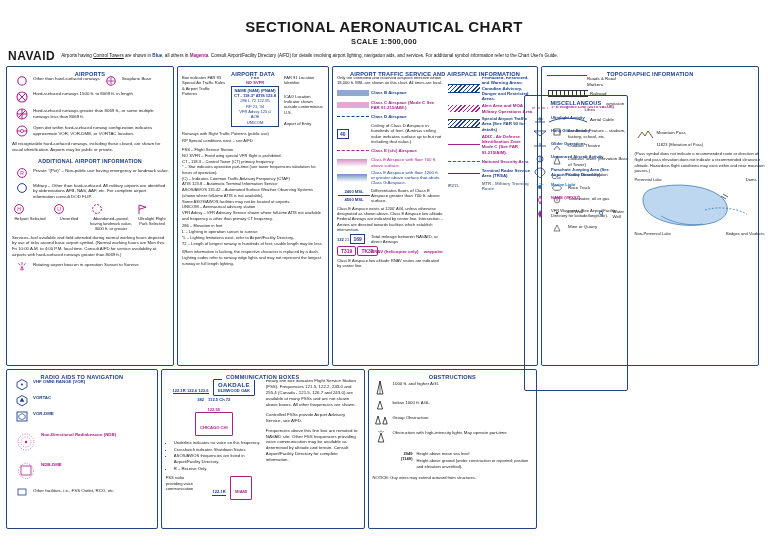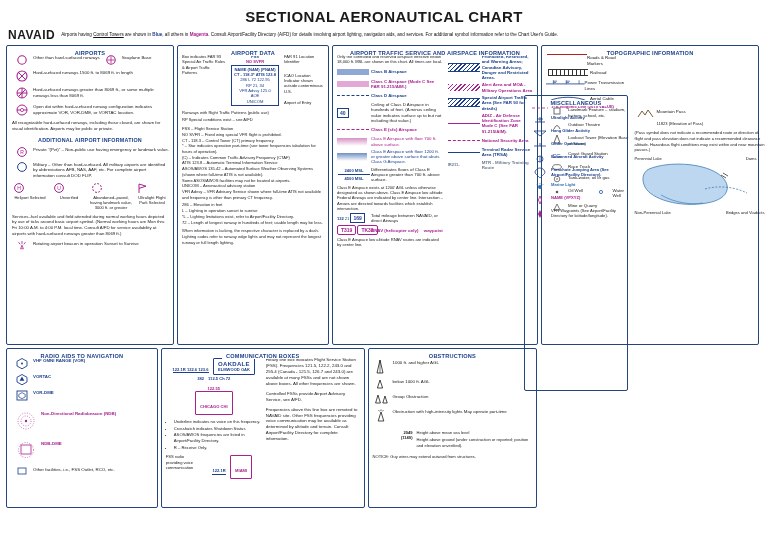--- a/index.html
+++ b/index.html
@@ -1,20 +1,20 @@
 <!DOCTYPE html>
 <html><head>
 <meta charset="utf-8">
 <style>
   html,body{margin:0;padding:0;background:#ffffff;}
   body{width:768px;height:547px;overflow:hidden;font-family:"Liberation Sans",sans-serif;color:#1a1a1a;}
   .page{position:relative;width:768px;height:547px;box-sizing:border-box;padding:4px 6px 4px 6px;}
 
   
-  .title{text-align:center;font-size:15px;font-weight:bold;letter-spacing:.4px;margin-top:4px;}
+  .title{text-align:center;font-size:15px;font-weight:bold;letter-spacing:.4px;margin-top:14px;}
   .scale{text-align:center;font-size:7.5px;font-weight:bold;margin-top:2px;letter-spacing:.3px;}
   .legendrow{display:flex;align-items:flex-start;margin-top:3px;padding:0 2px;}
   .legendword{font-size:12px;font-weight:bold;letter-spacing:.5px;margin-right:6px;white-space:nowrap;}
   .legendtext{font-size:4.6px;line-height:1.35;padding-top:4px;color:#111;}
   .legendtext .blue{color:#1b3f8b;font-weight:bold;}
   .legendtext .mag{color:#a8218e;font-weight:bold;}
   .legendtext u{text-decoration:underline;}
 
   
   .cols{display:flex;gap:3px;margin-top:3px;height:300px;}
@@ -71,20 +71,21 @@
 
   .obsico{width:20px;min-width:20px;text-align:center;}
   svg{display:block;}
 </style>
 </head>
 <body>
 
 <div class="page">
 
   <div class="title">SECTIONAL AERONAUTICAL CHART</div>
+  <div class="scale">SCALE 1:500,000</div>
 
   <div class="legendrow">
     <div class="legendword">NAVAID</div>
     <div class="legendtext">
       <span>Airports having </span><u>Control Towers</u><span> are shown in </span><span class="blue">Blue</span><span>, all others in </span><span class="mag">Magenta</span><span>. Consult Airport/Facility Directory (A/FD) for details involving airport lighting, navigation aids, and services. For additional symbol information refer to the Chart User's Guide.</span>
     </div>
   </div>
 
   <div class="cols">
 

